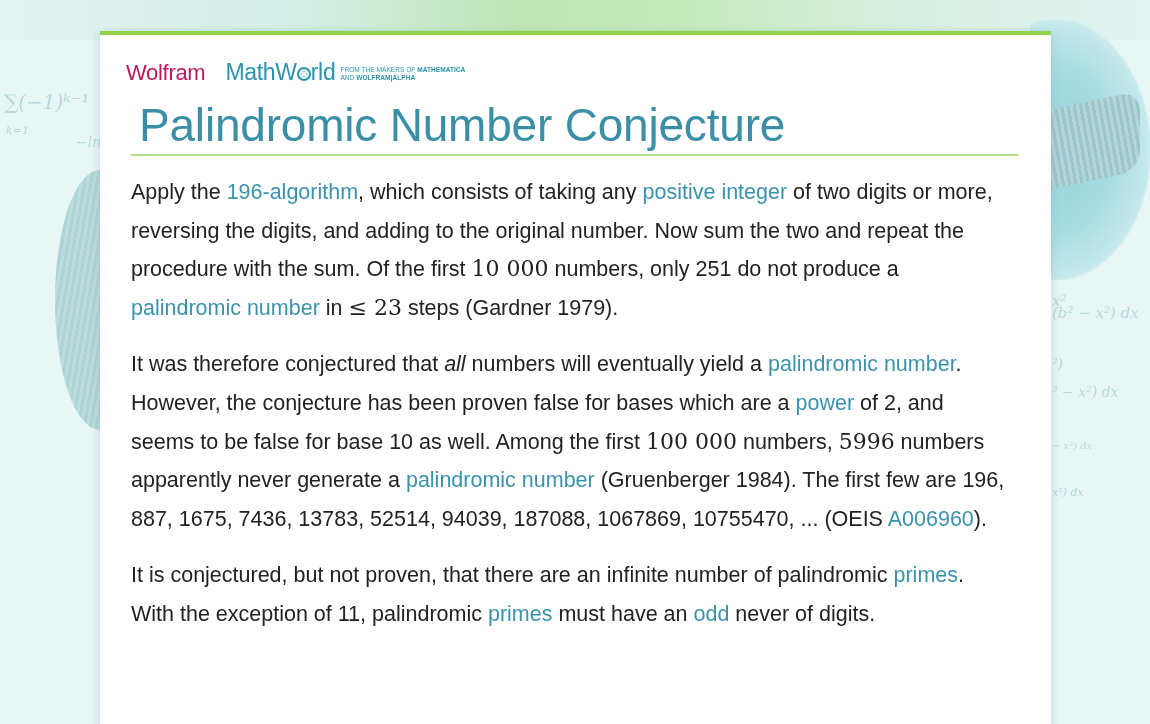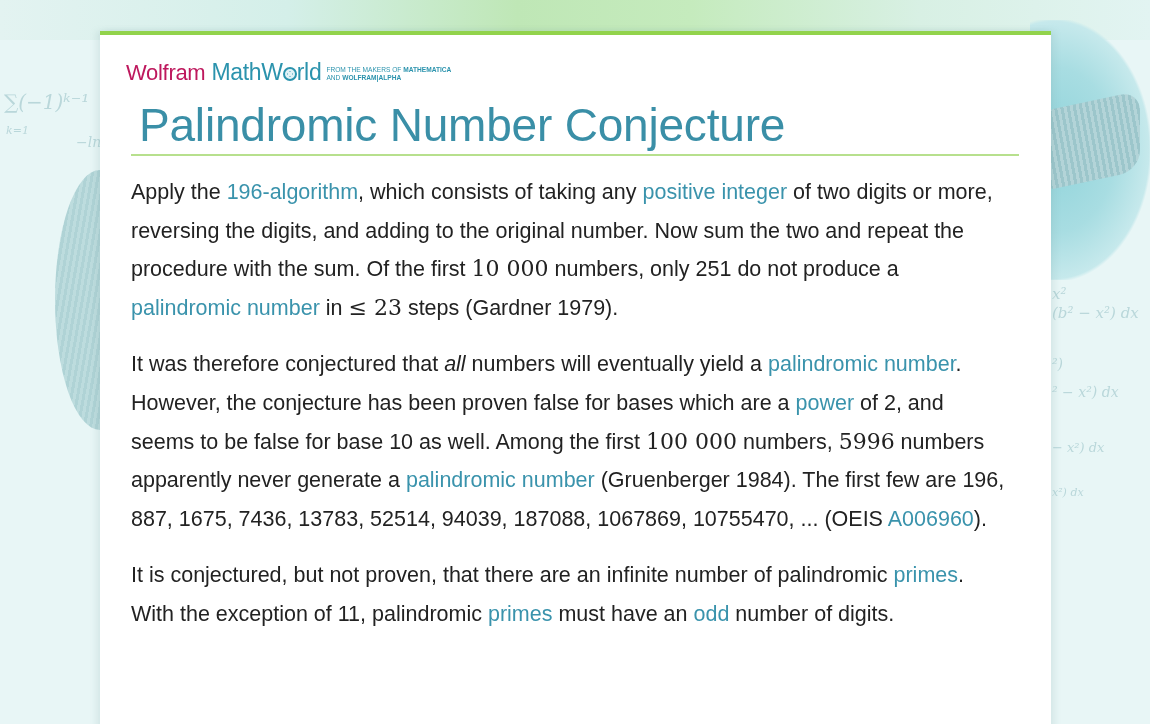--- a/index.html
+++ b/index.html
@@ -35,21 +35,21 @@
     .card {
       position: absolute; left: 100px; top: 31px; width: 951px; height: 700px;
       background: #ffffff;
       border-top: 4px solid #92d34c;
       box-shadow: -4px 0 6px rgba(120,160,160,.15), 4px 0 6px rgba(120,160,160,.15);
     }
     .brand {
       position: absolute; left: 26px; top: 24px; display: flex; align-items: flex-end;
     }
     .brand-wolfram { font-size: 22px; color: #be185d; letter-spacing: -0.3px; }
-    .brand-mathworld { font-size: 23px; color: #2b93ad; margin-left: 6px; letter-spacing: -0.3px; }
+    .brand-mathworld { font-size: 23px; color: #2b93ad; margin-left: 20px; letter-spacing: -0.3px; }
     .globe {
       display: inline-block; width: 14px; height: 14px; border-radius: 50%;
       border: 2px solid #2b93ad; box-sizing: border-box; position: relative; top: 1px;
       background: radial-gradient(circle, #e2f2f6 0 30%, #8fc9d6 31% 40%, #e2f2f6 41%);
     }
     .brand-tag {
       margin-left: 5px; font-size: 6.6px; line-height: 7.5px; color: #2b93ad;
       padding-bottom: 5px; text-transform: uppercase;
     }
     .brand-tag b { font-weight: bold; }
@@ -82,25 +82,25 @@
 <div class="bg-math" style="left:6px; top:124px; font-size:11px;">
   <span>k=1</span>
 </div>
 <div class="bg-math" style="left:76px; top:134px; font-size:14px;">
   <span>−ln</span>
 </div>
 <div class="bg-shape-left"></div>
 <div class="bg-shape-right"></div>
 <div class="bg-shape-right2"></div>
 
-<div class="bg-math" style="left:1052px; top:285px; font-size:15px;"><span>x²</span></div>
+<div class="bg-math" style="left:1052px; top:292px; font-size:15px;"><span>x²</span></div>
 <div class="bg-math" style="left:1052px; top:304px; font-size:15px;"><span>(b² − x²)  dx</span></div>
 <div class="bg-math" style="left:1052px; top:356px; font-size:14px;"><span>²)</span></div>
 <div class="bg-math" style="left:1052px; top:384px; font-size:14px;"><span>² − x²)  dx</span></div>
-<div class="bg-math" style="left:1052px; top:440px; font-size:13px;"><span>− x²)  dx</span></div>
+<div class="bg-math" style="left:1052px; top:440px; font-size:10px;"><span>− x²)  dx</span></div>
 <div class="bg-math" style="left:1052px; top:486px; font-size:11px;"><span>x²)  dx</span></div>
 
 <div class="card">
 
   <a class="brand">
     <span class="brand-wolfram">Wolfram</span>
     <span class="brand-mathworld"><span>MathW</span><span class="globe"></span><span>rld</span></span>
     <span class="brand-tag">
       <span>FROM THE MAKERS OF </span><b>MATHEMATICA</b><br>
       <span>AND </span><b>WOLFRAM|ALPHA</b>
@@ -108,15 +108,15 @@
   </a>
 
   <h1 class="title">Palindromic Number Conjecture</h1>
   <div class="title-rule"></div>
 
   <div class="body-text">
     <p><span>Apply the </span><a class="link">196-algorithm</a><span>, which consists of taking any </span><a class="link">positive integer</a><span> of two digits or more, reversing the digits, and adding to the original number. Now sum the two and repeat the procedure with the sum. Of the first </span><span class="math">10 000</span><span> numbers, only 251 do not produce a </span><a class="link">palindromic number</a><span> in </span><span class="math">≤ 23</span><span> steps (Gardner 1979).</span></p>
 
     <p><span>It was therefore conjectured that </span><em>all</em><span> numbers will eventually yield a </span><a class="link">palindromic number</a><span>. However, the conjecture has been proven false for bases which are a </span><a class="link">power</a><span> of 2, and seems to be false for base 10 as well. Among the first </span><span class="math">100 000</span><span> numbers, </span><span class="math">5996</span><span> numbers apparently never generate a </span><a class="link">palindromic number</a><span> (Gruenberger 1984). The first few are 196, 887, 1675, 7436, 13783, 52514, 94039, 187088, 1067869, 10755470, ... (OEIS </span><a class="link">A006960</a><span>).</span></p>
 
-    <p><span>It is conjectured, but not proven, that there are an infinite number of palindromic </span><a class="link">primes</a><span>. With the exception of 11, palindromic </span><a class="link">primes</a><span> must have an </span><a class="link">odd</a><span> number of digits.</span></p>
+    <p><span>It is conjectured, but not proven, that there are an infinite number of palindromic </span><a class="link">primes</a><span>. With the exception of 11, palindromic </span><a class="link">primes</a><span> must have an </span><a class="link">odd</a><span> never of digits.</span></p>
   </div>
 </div>
 
 </body></html>

